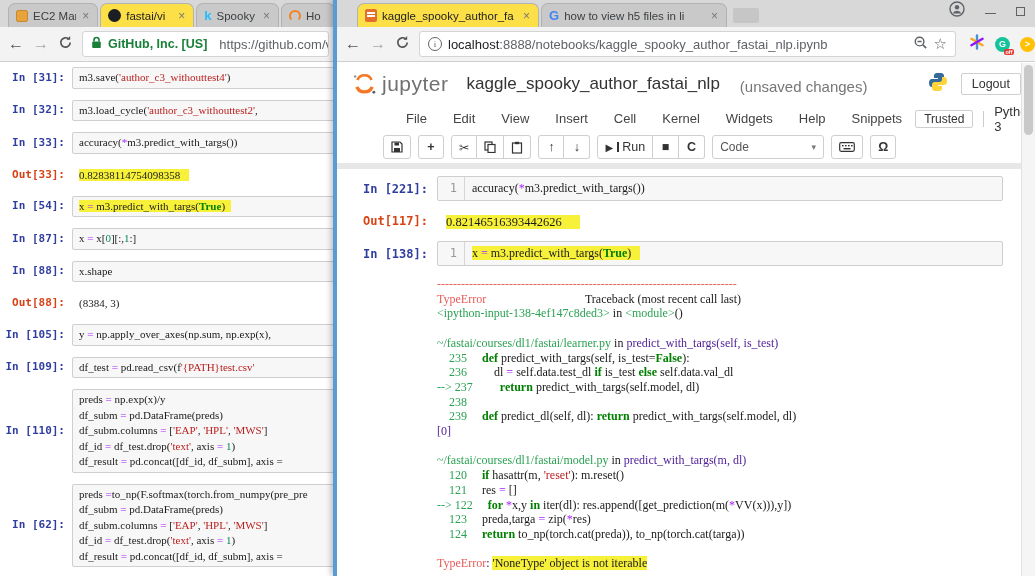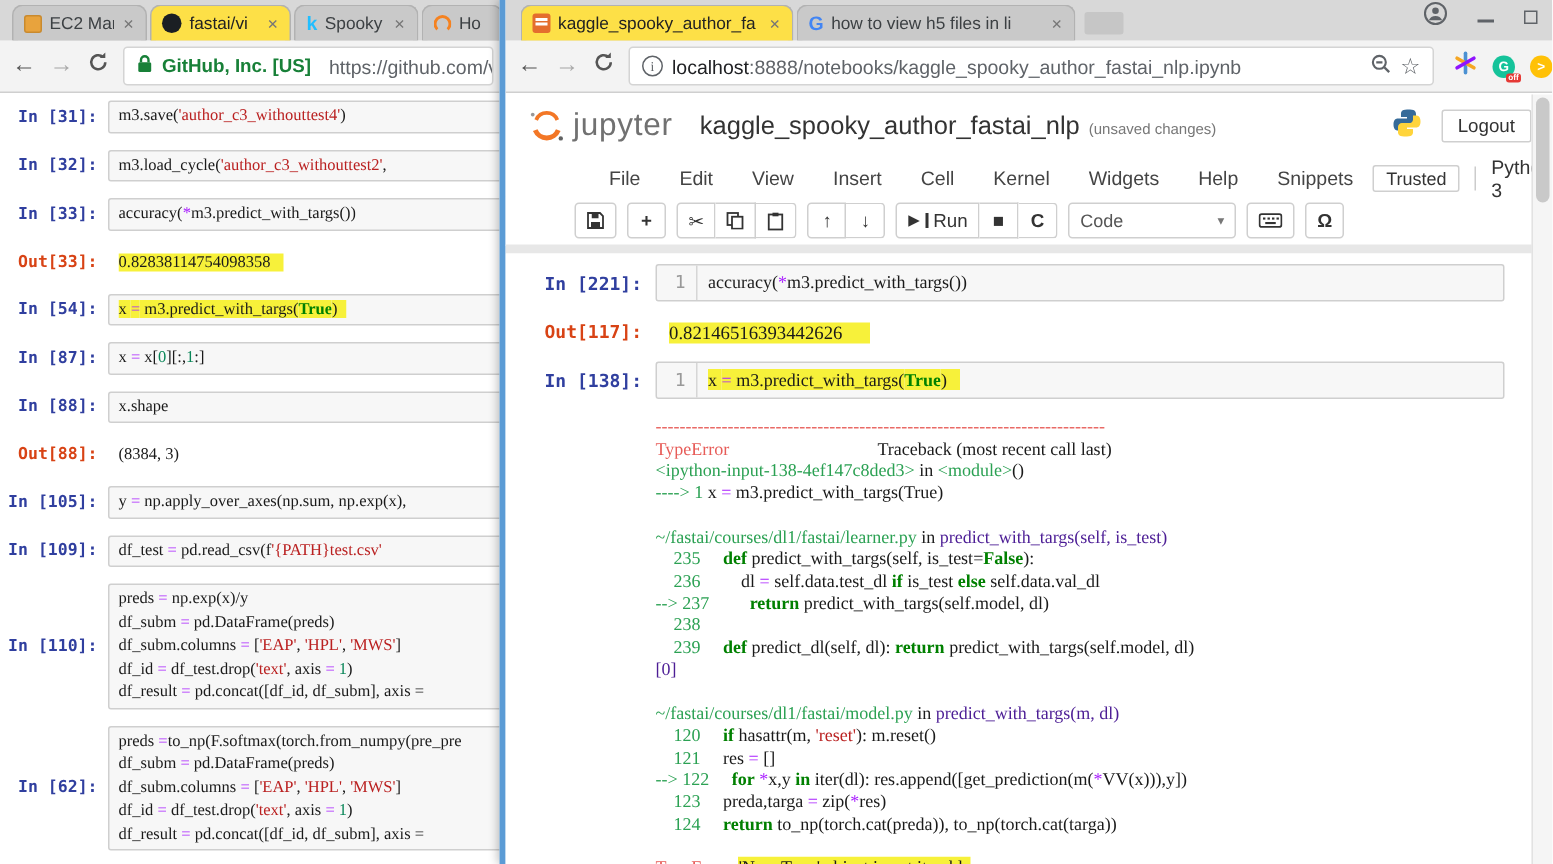--- a/index.html
+++ b/index.html
@@ -52,21 +52,21 @@
   .ic-gram .badge{position:absolute;right:-4px;bottom:-3px;background:#e53935;color:#fff;font-size:5.5px;
            padding:0 1.5px;border-radius:2px;font-weight:bold}
   .ic-or{width:15px;height:15px;background:#ffc107;border-radius:50%;color:#fff;font-weight:bold;font-size:9px;
          display:flex;align-items:center;justify-content:center;margin-right:-8px}
 
   
   .jheader{height:44px;display:flex;align-items:center;padding:0 14px;background:#fff}
   .jlogo{display:flex;align-items:center;gap:4px}
   .jbrand{font-size:21px;color:#717171;letter-spacing:.5px}
   .jtitle{font-size:17px;color:#333;margin-left:18px}
-  .jsub{font-size:10px;color:#777;margin-left:6px;margin-top:4px}
+  .jsub{font-size:15px;color:#777;margin-left:20px;margin-top:4px}
   .jright{margin-left:auto;display:flex;align-items:center;gap:12px}
   .logout{font-size:12.5px;color:#333;border:1px solid #cfcfcf;border-radius:2px;padding:3px 10px;background:#fff}
   .jmenu{height:25px;display:flex;align-items:center;padding:0 14px 0 56px;font-size:13px;color:#444;gap:0;background:#fff}
   .mitem{padding:0 13px}
   .jmenu .mright{margin-left:auto;display:flex;align-items:center;gap:10px}
   .trusted{border:1px solid #cfcfcf;border-radius:2px;padding:1px 8px;font-size:12px;color:#333}
   .msep{width:1px;height:16px;background:#ccc}
   .kname{font-size:13px;color:#333}
   .jtoolbar{height:33px;display:flex;align-items:center;gap:7px;padding:0 14px 0 46px;background:#fff;border-bottom:1px solid #e7e7e7}
   .btng{display:flex}
@@ -308,21 +308,21 @@
       <span>
         <svg width="16" height="16" viewBox="0 0 16 16">
             <circle cx="8" cy="8" r="7" fill="none" stroke="#5f6368" stroke-width="1.4"></circle>
             <circle cx="8" cy="6.2" r="2.2" fill="#5f6368"></circle>
             <path d="M3.5 12.5a5 5 0 0 1 9 0" fill="#5f6368"></path>
           </svg>
       </span>
       <span class="mini"></span>
       <span class="maxi"></span>
     </div>
-    <div class="tabstrip" style="padding-left:10px">
+    <div class="tabstrip" style="padding-left:20px">
       <div class="tab active" style="width:182px">
         <span class="ic-book"></span>
         <span class="tlabel">kaggle_spooky_author_fa</span>
         <span class="close">×</span>
       </div>
       <div class="tab" style="width:186px">
         <span class="ic-g">G</span>
         <span class="tlabel">how to view h5 files in li</span>
         <span class="close">×</span>
       </div>
@@ -506,21 +506,20 @@
             </div>
           </div>
         </div>
         <div class="cellrow kind-tb">
           <div class="prompt"></div>
           <div class="cellbody">
             <div class="lines">
               <div class="cl"><span class="c-e">---------------------------------------------------------------------------</span></div>
               <div class="cl"><span class="c-e">TypeError</span><span class="c-p">                                 Traceback (most recent call last)</span></div>
               <div class="cl"><span class="c-g">&lt;ipython-input-138-4ef147c8ded3&gt;</span><span class="c-p"> in </span><span class="c-g">&lt;module&gt;</span><span class="c-p">()</span></div>
-              <div class="cl"><span class="c-g">----&gt; 1</span><span class="c-p"> x </span><span class="c-o">=</span><span class="c-p"> m3.predict_with_targs(True)</span></div>
               <div class="cl">&nbsp;</div>
               <div class="cl"><span class="c-g">~/fastai/courses/dl1/fastai/learner.py</span><span class="c-p"> in </span><span class="c-cy">predict_with_targs</span><span class="c-cy">(self, is_test)</span></div>
               <div class="cl"><span class="c-g">    235</span><span class="c-p">     </span><span class="c-k">def</span><span class="c-p"> predict_with_targs(self, is_test=</span><span class="c-k">False</span><span class="c-p">):</span></div>
               <div class="cl"><span class="c-g">    236</span><span class="c-p">         dl </span><span class="c-o">=</span><span class="c-p"> self.data.test_dl </span><span class="c-k">if</span><span class="c-p"> is_test </span><span class="c-k">else</span><span class="c-p"> self.data.val_dl</span></div>
               <div class="cl"><span class="c-g">--&gt; 237</span><span class="c-p">         </span><span class="c-k">return</span><span class="c-p"> predict_with_targs(self.model, dl)</span></div>
               <div class="cl"><span class="c-g">    238</span></div>
               <div class="cl"><span class="c-g">    239</span><span class="c-p">     </span><span class="c-k">def</span><span class="c-p"> predict_dl(self, dl): </span><span class="c-k">return</span><span class="c-p"> predict_with_targs(self.model, dl)</span></div>
               <div class="cl"><span class="c-cy">[0]</span></div>
               <div class="cl">&nbsp;</div>
               <div class="cl"><span class="c-g">~/fastai/courses/dl1/fastai/model.py</span><span class="c-p"> in </span><span class="c-cy">predict_with_targs</span><span class="c-cy">(m, dl)</span></div>

